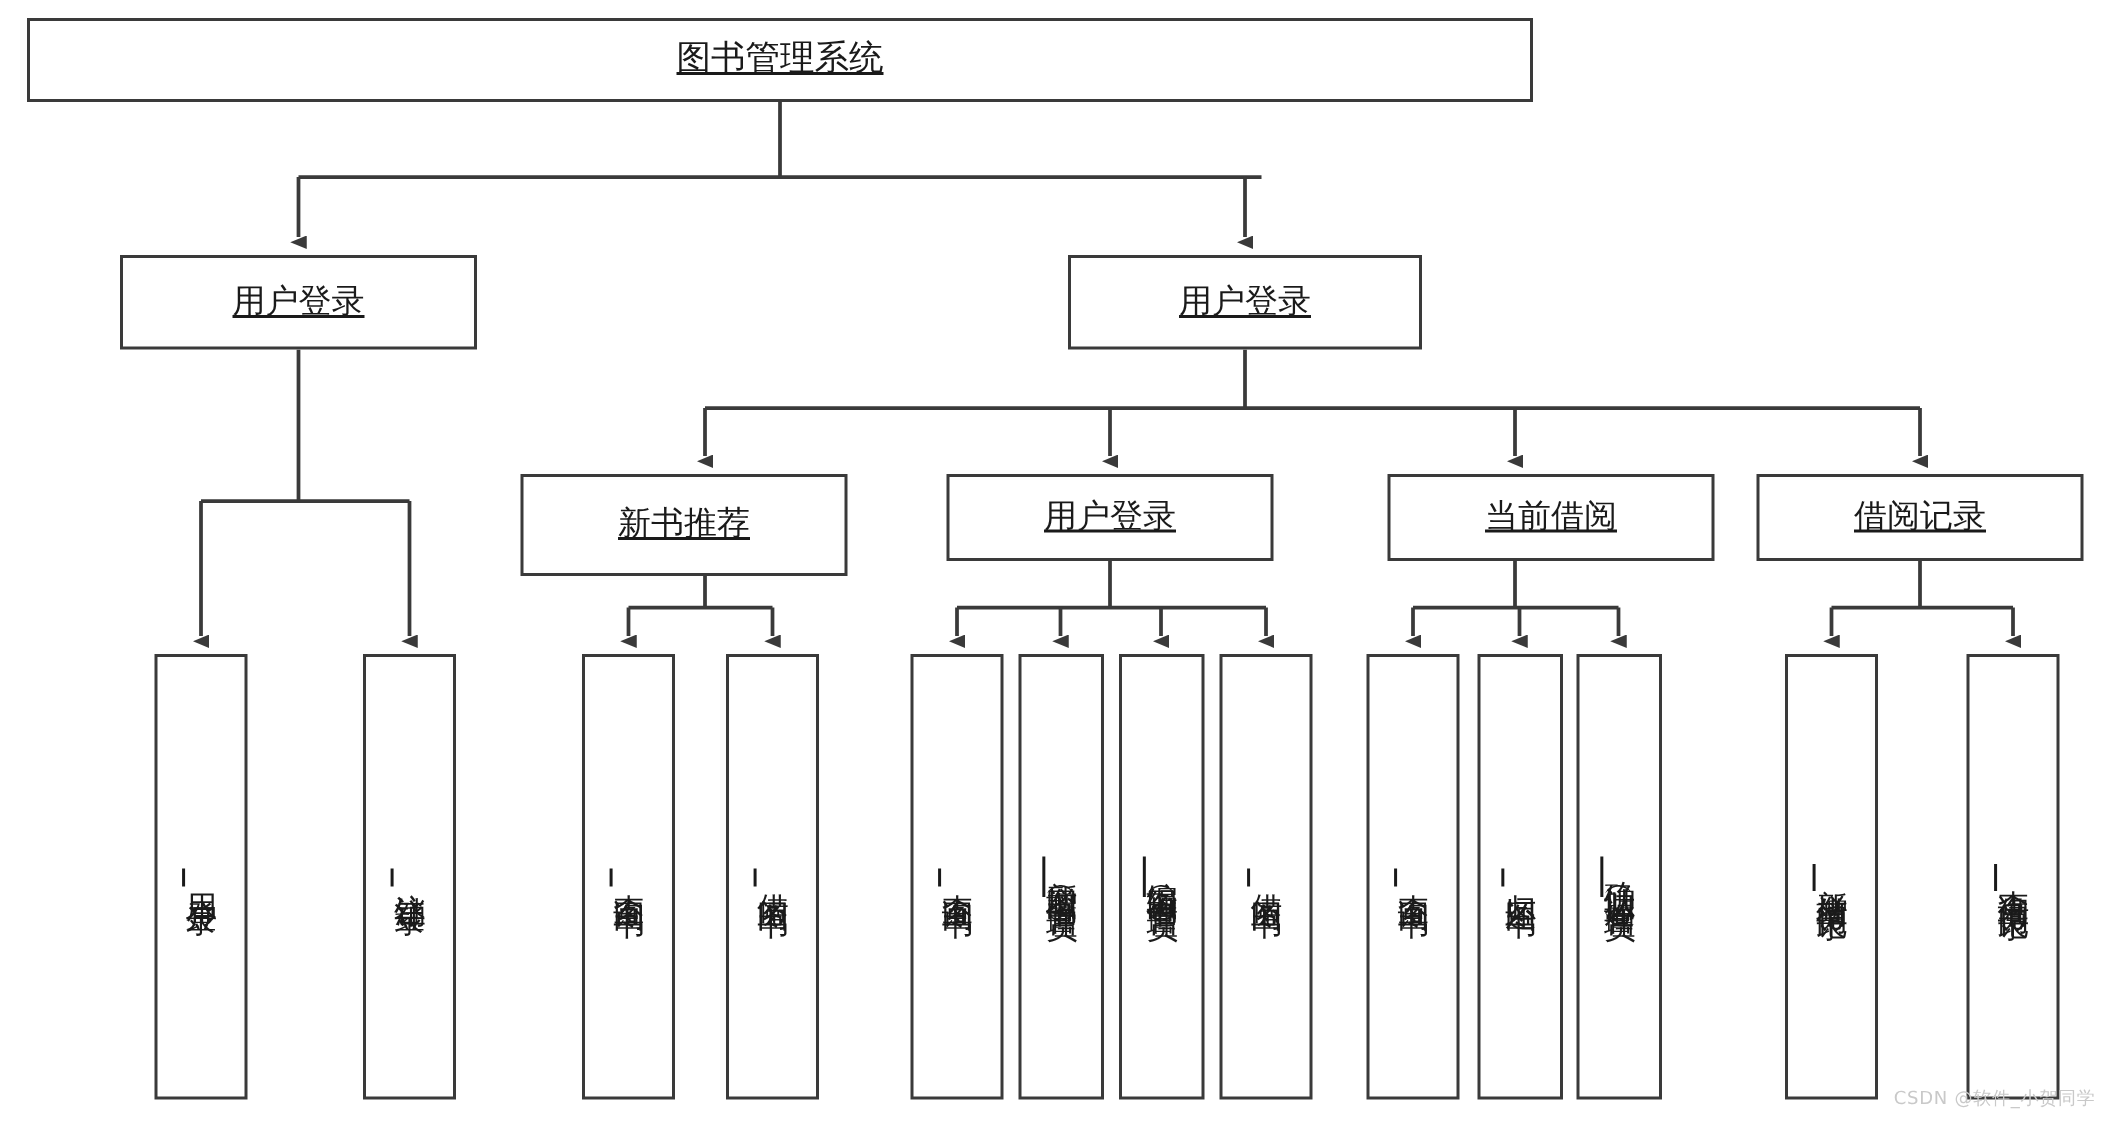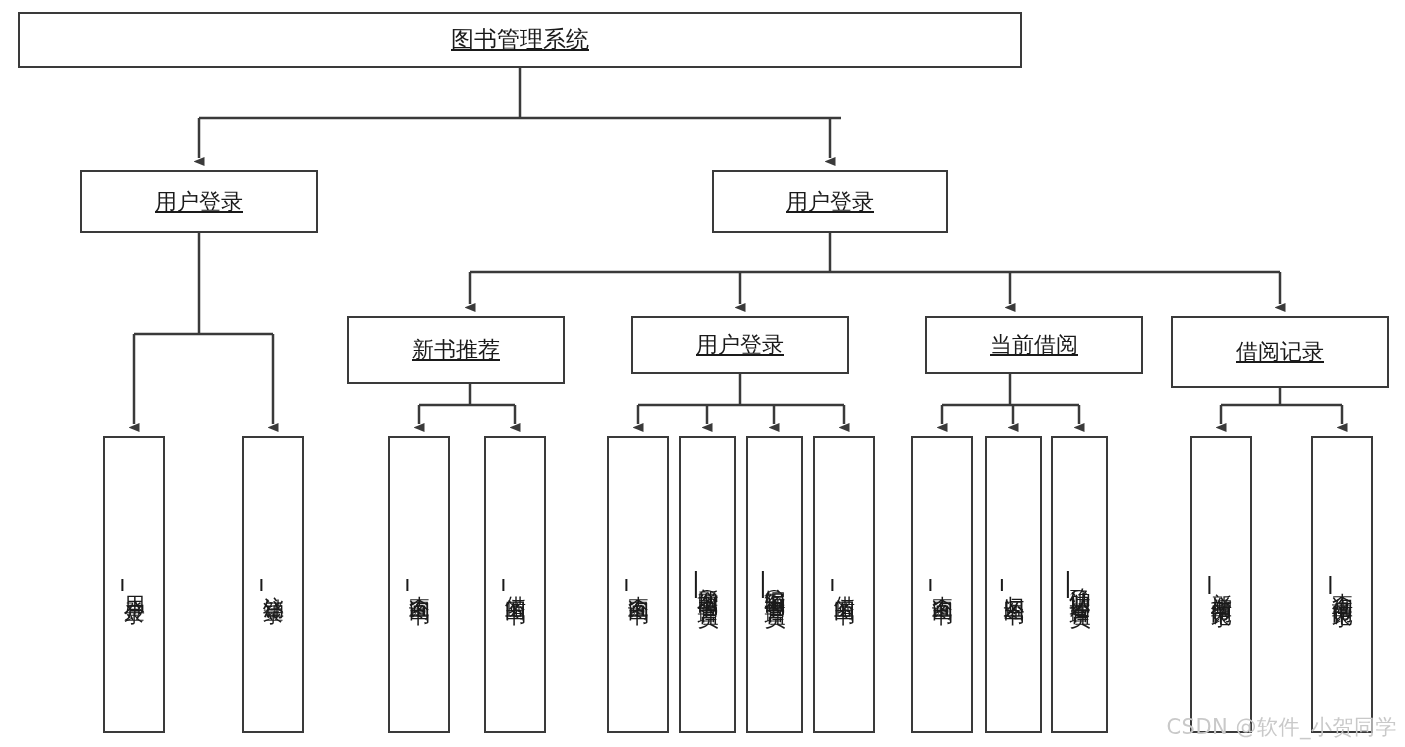--- a/index.html
+++ b/index.html
@@ -62,21 +62,21 @@
     writing-mode: vertical-rl;
     text-orientation: upright;
     letter-spacing: 3px;
     display: block;
   }
 
   .watermark {
     position: absolute;
     right: 8px;
     bottom: 6px;
-    font-size: 21px;
+    font-size: 12px;
     color: #c9c9c9;
     letter-spacing: 0.5px;
     white-space: nowrap;
     pointer-events: none;
     user-select: none;
   }
 </style>
 </head>
 <body>
 
@@ -146,21 +146,21 @@
 
   <div class="node horiz" style="left:347px; top:316px; width:218px; height:68px;">
     <span>新书推荐</span>
   </div>
   <div class="node horiz" style="left:631px; top:316px; width:218px; height:58px;">
     <span>用户登录</span>
   </div>
   <div class="node horiz" style="left:925px; top:316px; width:218px; height:58px;">
     <span>当前借阅</span>
   </div>
-  <div class="node horiz" style="left:1171px; top:316px; width:218px; height:72px;">
+  <div class="node horiz" style="left:1171px; top:316px; width:218px; height:58px;">
     <span>借阅记录</span>
   </div>
 
   <div class="node vert" style="left:103px; top:436px; width:62px; height:297px;">
     <span class="vlabel">用户登录</span>
   </div>
   <div class="node vert" style="left:242px; top:436px; width:62px; height:297px;">
     <span class="vlabel">注销登录</span>
   </div>
 

